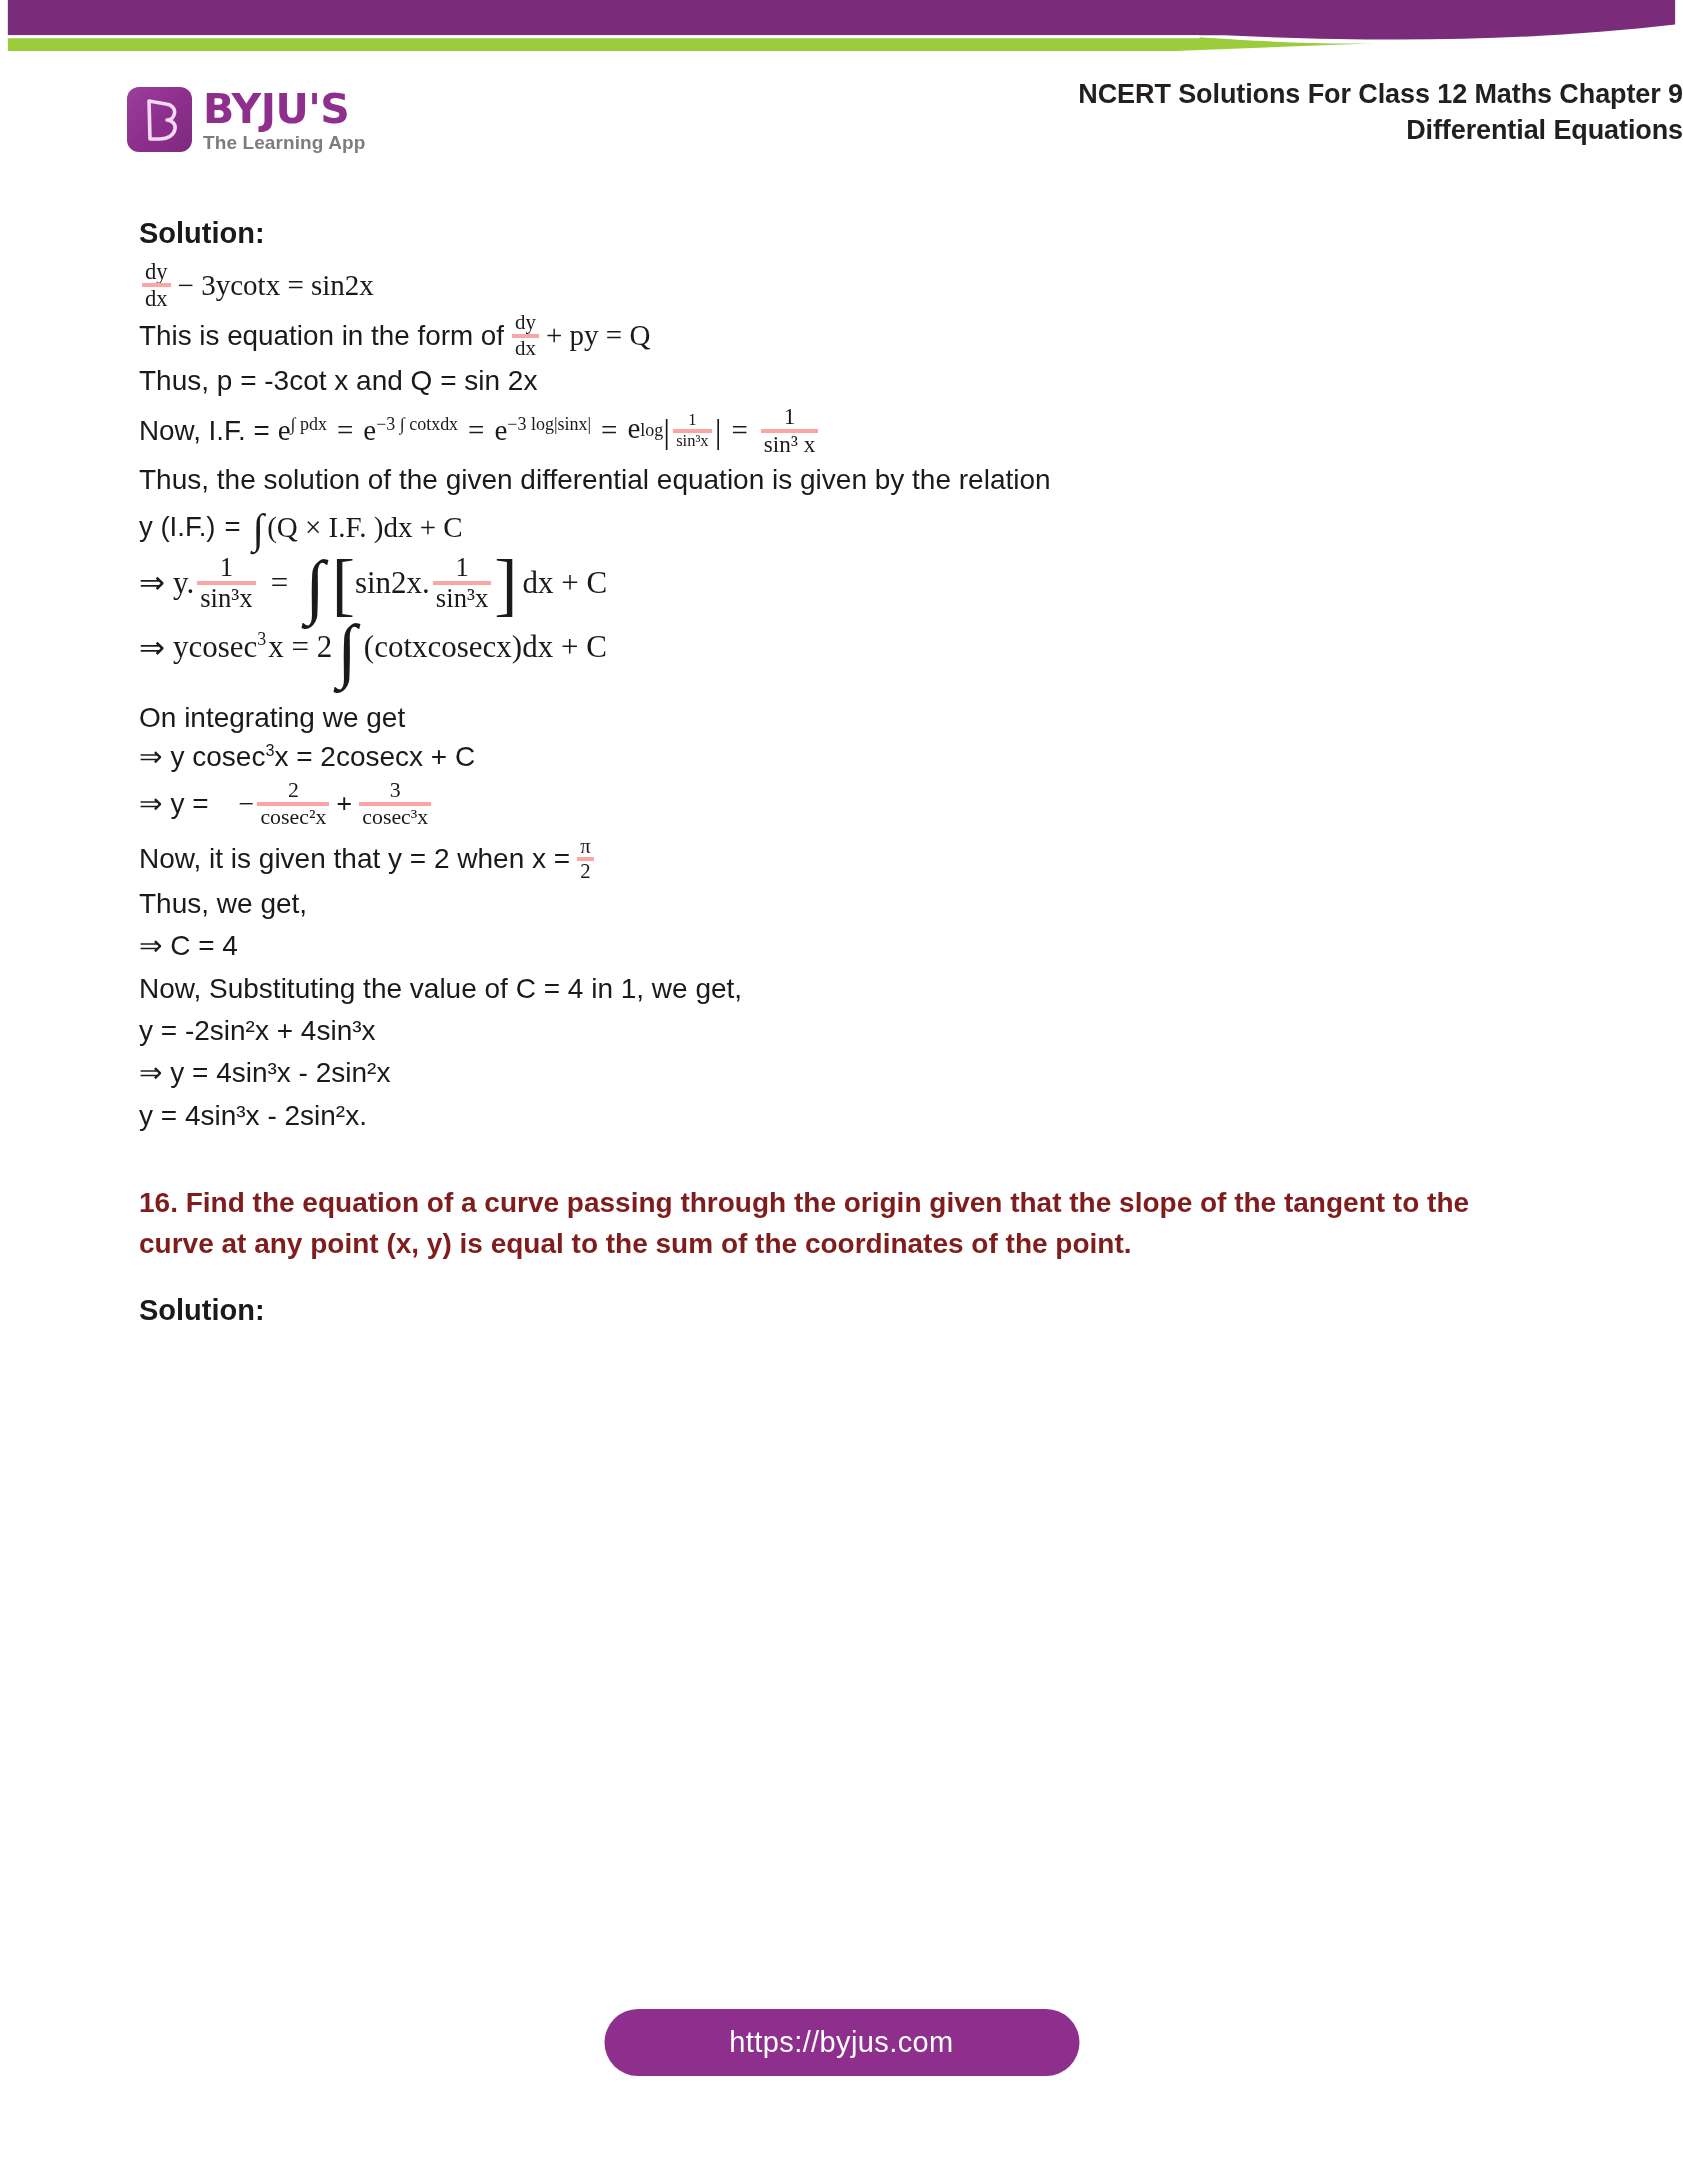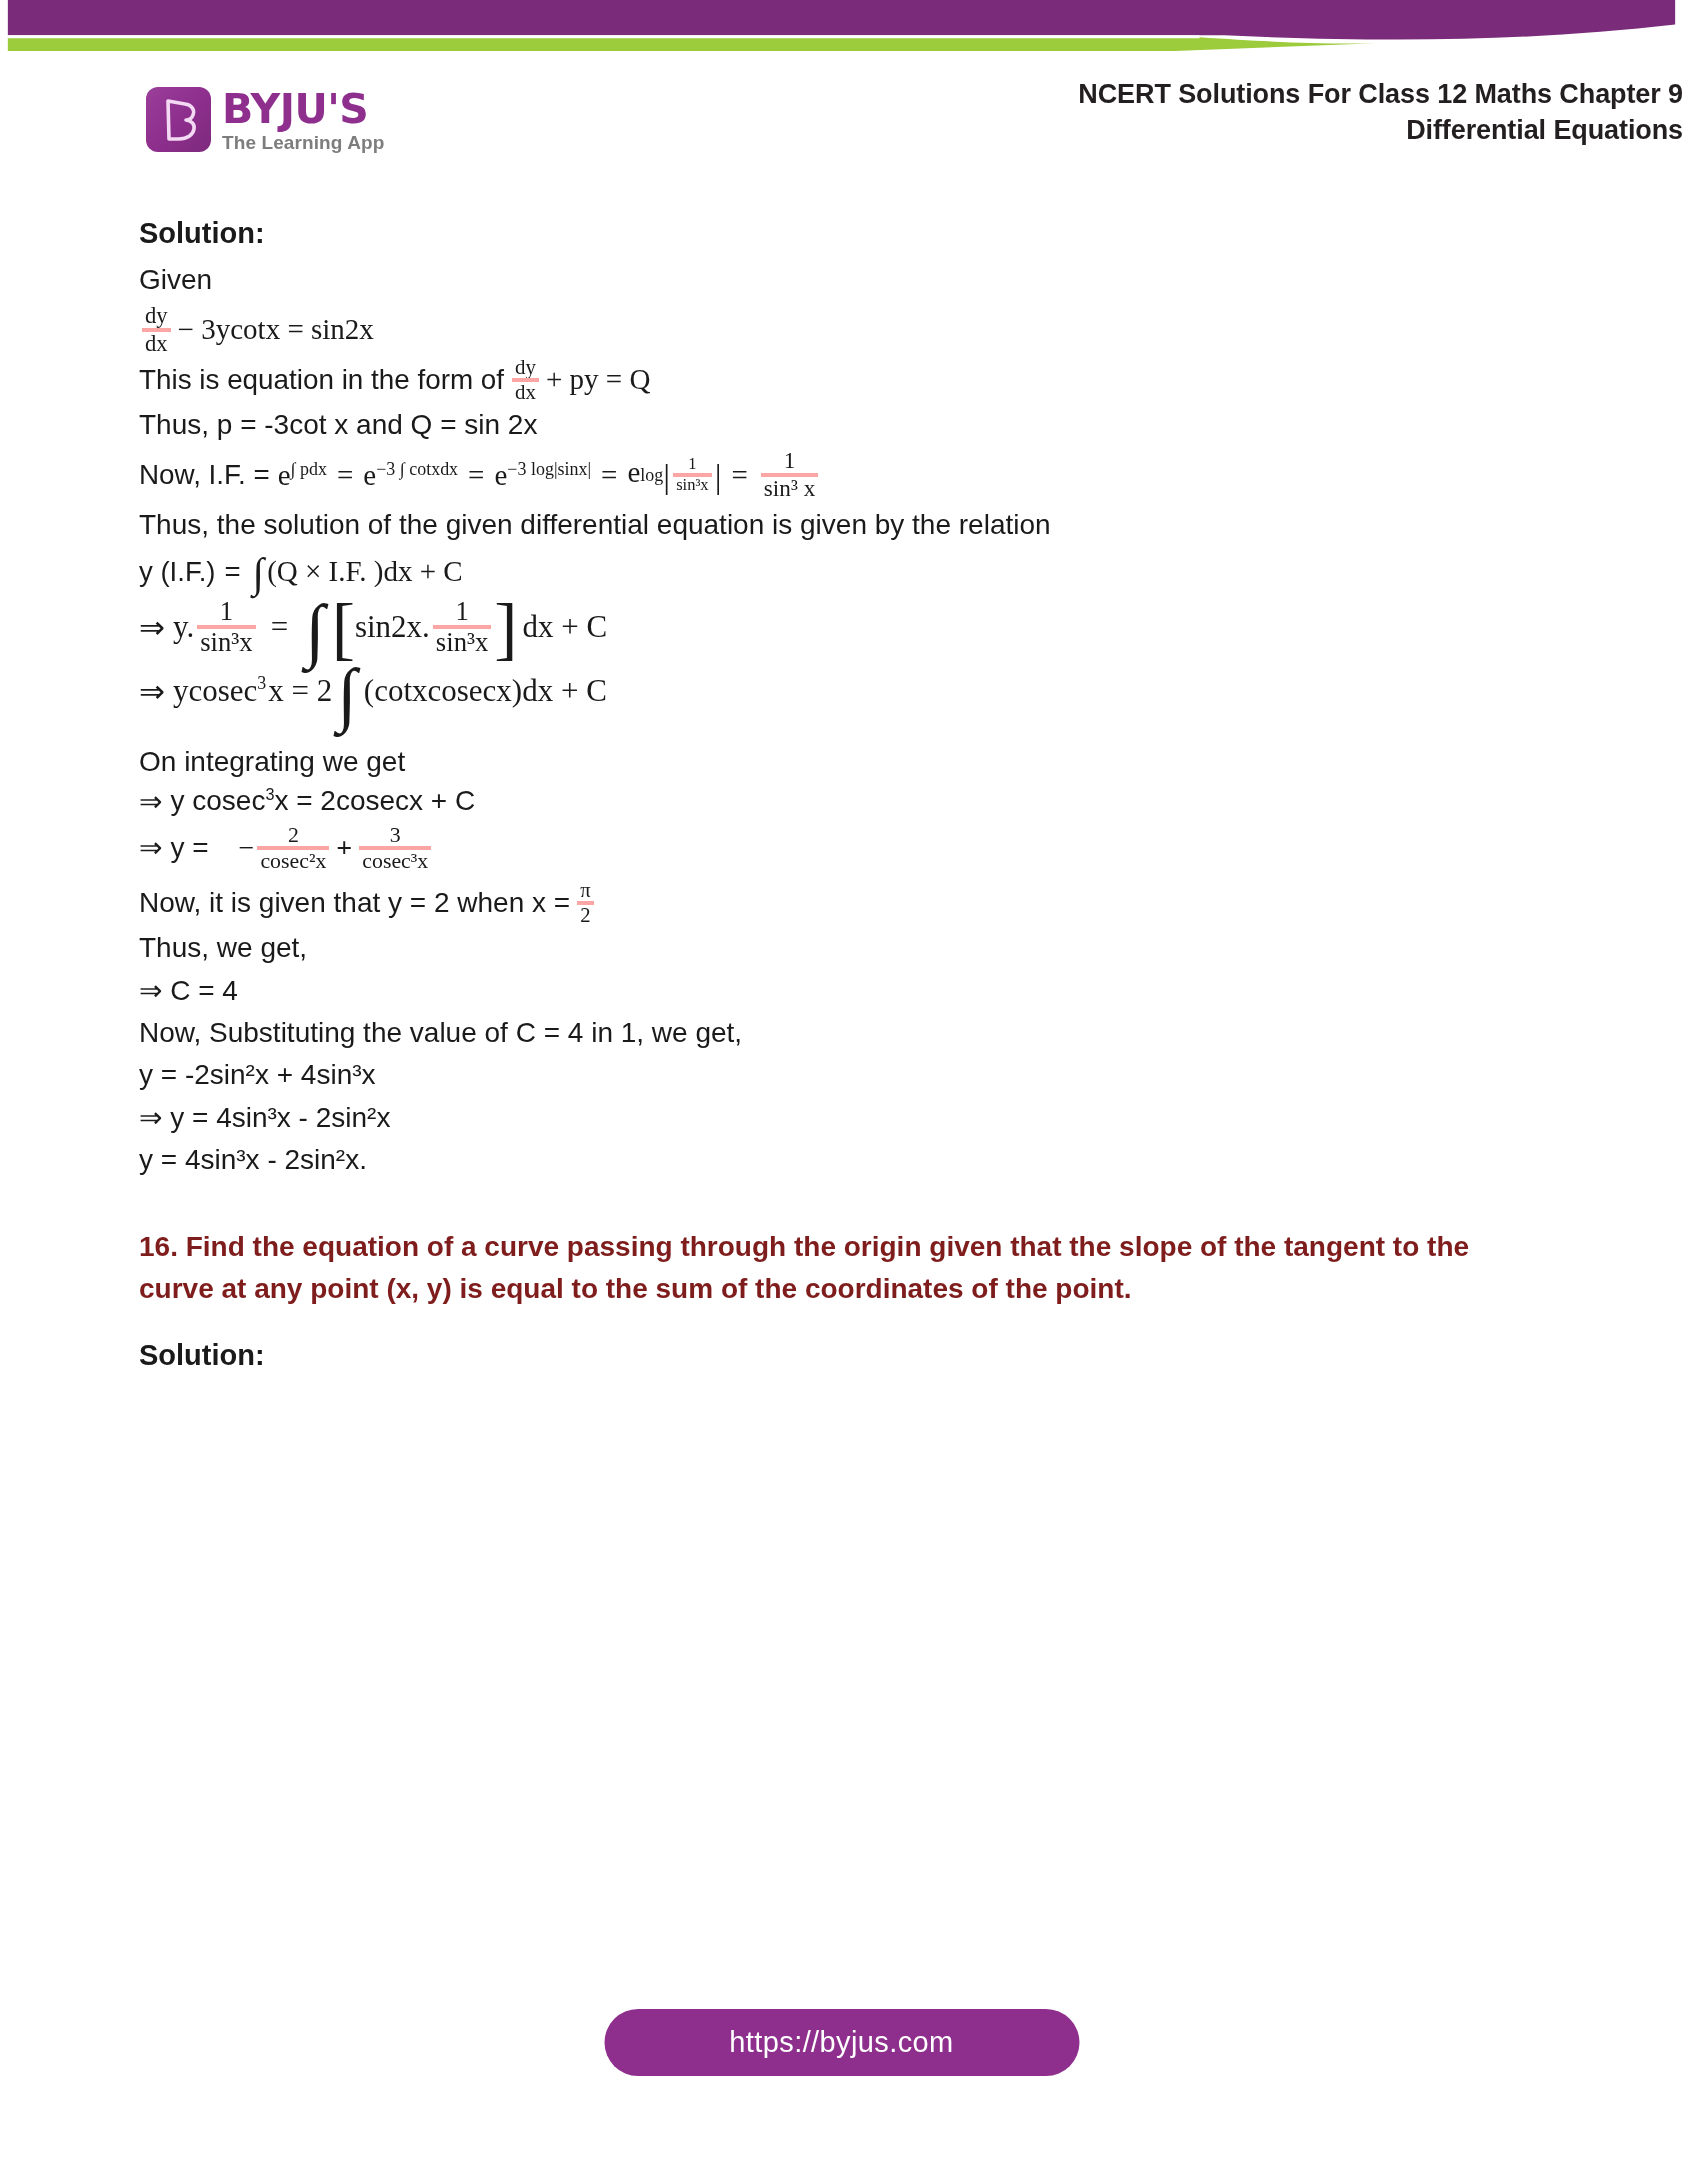--- a/index.html
+++ b/index.html
@@ -23,21 +23,21 @@
     width: 1683px;
     height: 51px;
     overflow: hidden;
     pointer-events: none;
   }
   .band-svg { display: block; }
 
   
   .logo-block {
     position: absolute;
-    left: 146px;
+    left: 127px;
     top: 87px;
     display: flex;
     align-items: flex-start;
   }
   .logo-mark {
     width: 65px;
     height: 65px;
     border-radius: 12px;
     background: linear-gradient(135deg,#9a3f9a 0%, #8e2f8e 50%, #7d2a7d 100%);
     position: relative;
@@ -229,21 +229,20 @@
 
 <div class="page-header">
   <div class="title-line">NCERT Solutions For Class 12 Maths Chapter 9</div>
   <div class="title-line">Differential Equations</div>
 </div>
 
 <div class="content">
 
   <p class="lead-bold">Solution:</p>
 
-  <p class="txt">Given</p>
 
   <div class="mathline" style="margin-top:4px;">
     <span class="frac" style="font-size:0.78em;">
       <span class="num">dy</span>
       <span class="den">dx</span>
     </span>
     <span style="margin-left:4px;">− 3ycotx = sin2x</span>
   </div>
 
   <div class="mathline" style="margin-top:2px;">

